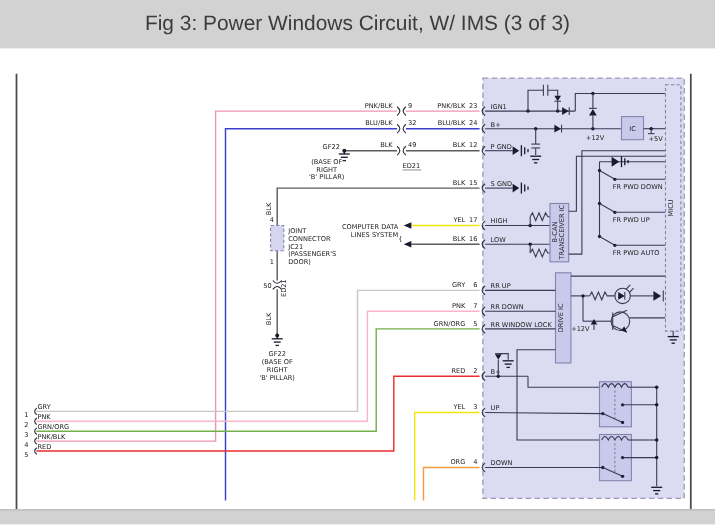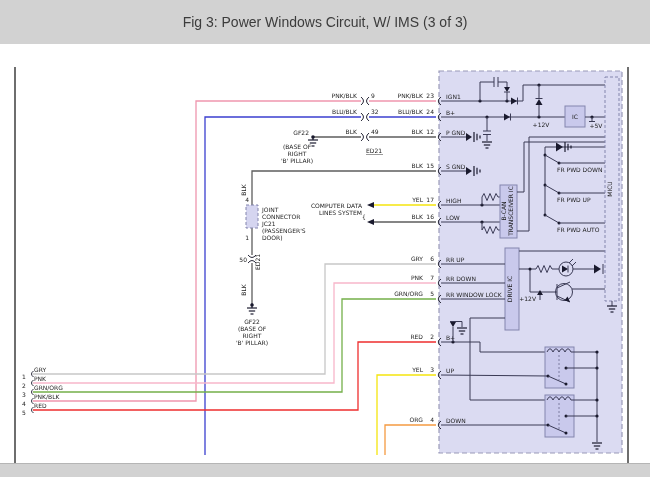--- a/index.html
+++ b/index.html
@@ -1,20 +1,20 @@
 <!DOCTYPE html>
 <html><head>
 <meta charset="utf-8">
 <style>
   html,body{margin:0;padding:0;background:#fff;}
   #stage{position:relative;width:650px;height:477px;background:#fff;overflow:hidden;
          font-family:"Liberation Sans","DejaVu Sans",sans-serif;}
   #hdr{position:absolute;left:0;top:0;width:650px;height:44px;background:#d2d2d2;
        display:flex;align-items:center;justify-content:center;}
-  #hdr .title{font-size:14px;color:#3c3c3c;}
+  #hdr .title{font-size:19px;color:#3c3c3c;}
   #ftr{position:absolute;left:0;bottom:0;width:650px;height:13px;background:#d2d2d2;
        border-top:1px solid #b5b5b5;}
   svg{position:absolute;left:0;top:0;}
   svg text{font-family:"DejaVu Sans","Liberation Sans",sans-serif;font-size:6px;fill:#1c1c1c;}
   .ln{stroke:#3a3a55;stroke-width:1;fill:none;}
   .box{fill:#c9c9ec;stroke:#8385ad;stroke-width:1;}
   .dot{fill:#1a1a2e;stroke:none;}
   .blk-sym{fill:#1a1a2e;stroke:none;}
   .w{fill:none;stroke-width:1.3;}
   .c-pnkblk{stroke:#ef96ae;} .c-blublk{stroke:#3b3fcf;} .c-blk{stroke:#5d5d5d;}

